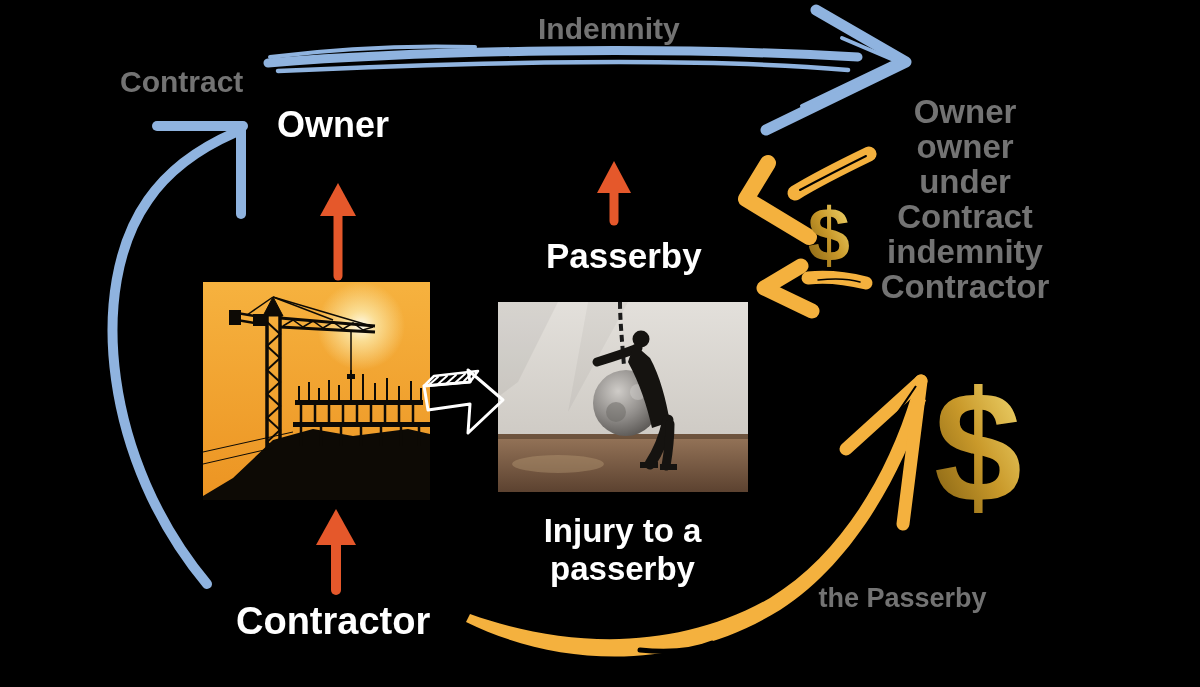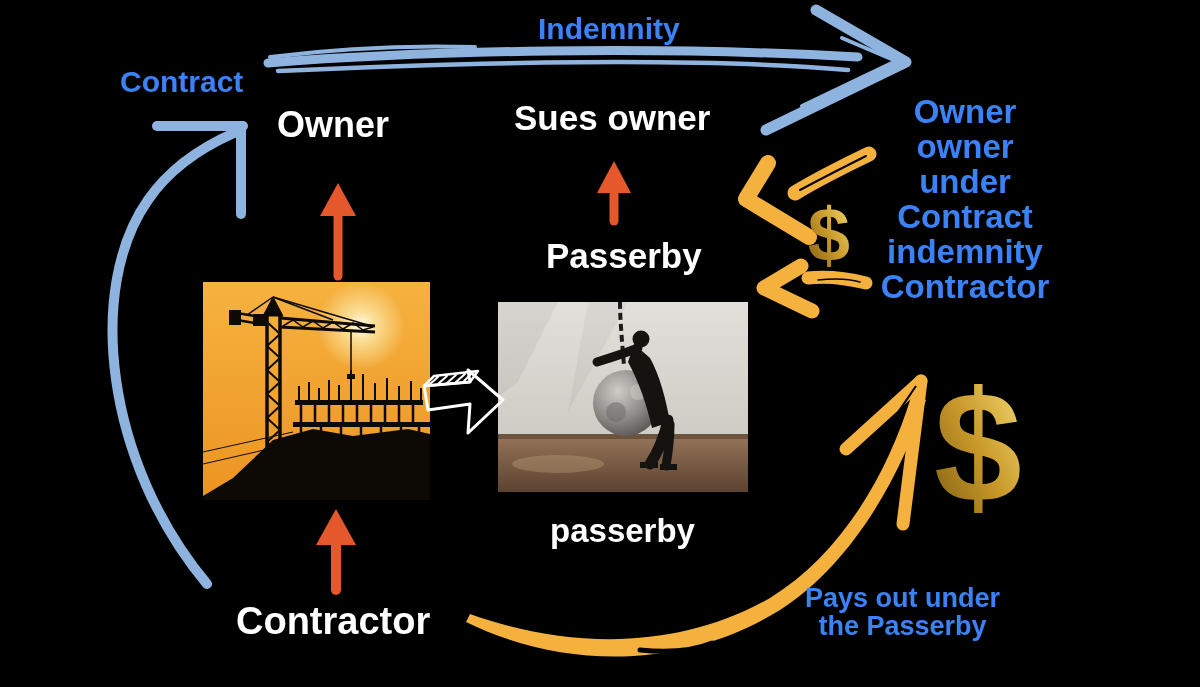--- a/index.html
+++ b/index.html
@@ -3,21 +3,21 @@
 <meta charset="utf-8">
 <style>
   html,body{margin:0;padding:0;background:#000;}
   .canvas{
     position:relative;width:1200px;height:687px;background:#000;overflow:hidden;
     font-family:"Liberation Sans",sans-serif;font-weight:700;
   }
   .abs{position:absolute;}
   .lbl{white-space:nowrap;line-height:1.05;}
   .white{color:#ffffff;}
-  .blue{color:#3b82f6;}
+  .blue{color:#737373;}
   .center{text-align:center;}
   .photo{position:absolute;overflow:hidden;}
   svg{display:block;}
   .overlay{position:absolute;left:0;top:0;pointer-events:none;}
   .stack div{display:block;}
 </style>
 </head>
 <body>
 
 <div class="canvas">
@@ -201,37 +201,36 @@
     <text x="829" y="261" text-anchor="middle" font-family="Liberation Sans, sans-serif" font-weight="bold" font-size="76" fill="url(#goldGrad)">$</text>
     <text x="978" y="501" text-anchor="middle" font-family="Liberation Sans, sans-serif" font-weight="bold" font-size="158" fill="url(#goldGrad)">$</text>
   </svg>
 
   <div class="abs lbl blue" style="left:120px;top:66px;font-size:30px;">Contract</div>
 
   <div class="abs lbl blue" style="left:538px;top:13px;font-size:30px;">Indemnity</div>
 
   <div class="abs lbl white" style="left:277px;top:106px;font-size:36px;">Owner</div>
 
-  <div class="abs lbl white" style="left:514px;top:100px;font-size:35px;">Sues owner</div>
 
   <div class="abs lbl white" style="left:546px;top:238px;font-size:35px;">Passerby</div>
 
   <div class="abs center blue stack" style="left:845px;top:94px;width:240px;font-size:33px;line-height:35px;">
     <div>Owner</div>
     <div>owner</div>
     <div>under</div>
     <div>Contract</div>
     <div>indemnity</div>
     <div>Contractor</div>
   </div>
 
   <div class="abs center white stack" style="left:505px;top:512px;width:235px;font-size:33px;line-height:38px;">
+    <div>Injury to a</div>
     <div>passerby</div>
   </div>
 
   <div class="abs lbl white" style="left:236px;top:602px;font-size:38px;">Contractor</div>
 
   <div class="abs center blue stack" style="left:790px;top:584px;width:225px;font-size:27px;line-height:28px;">
-    <div>Pays out under</div>
     <div>the Passerby</div>
   </div>
 
 </div>
 
 </body></html>

